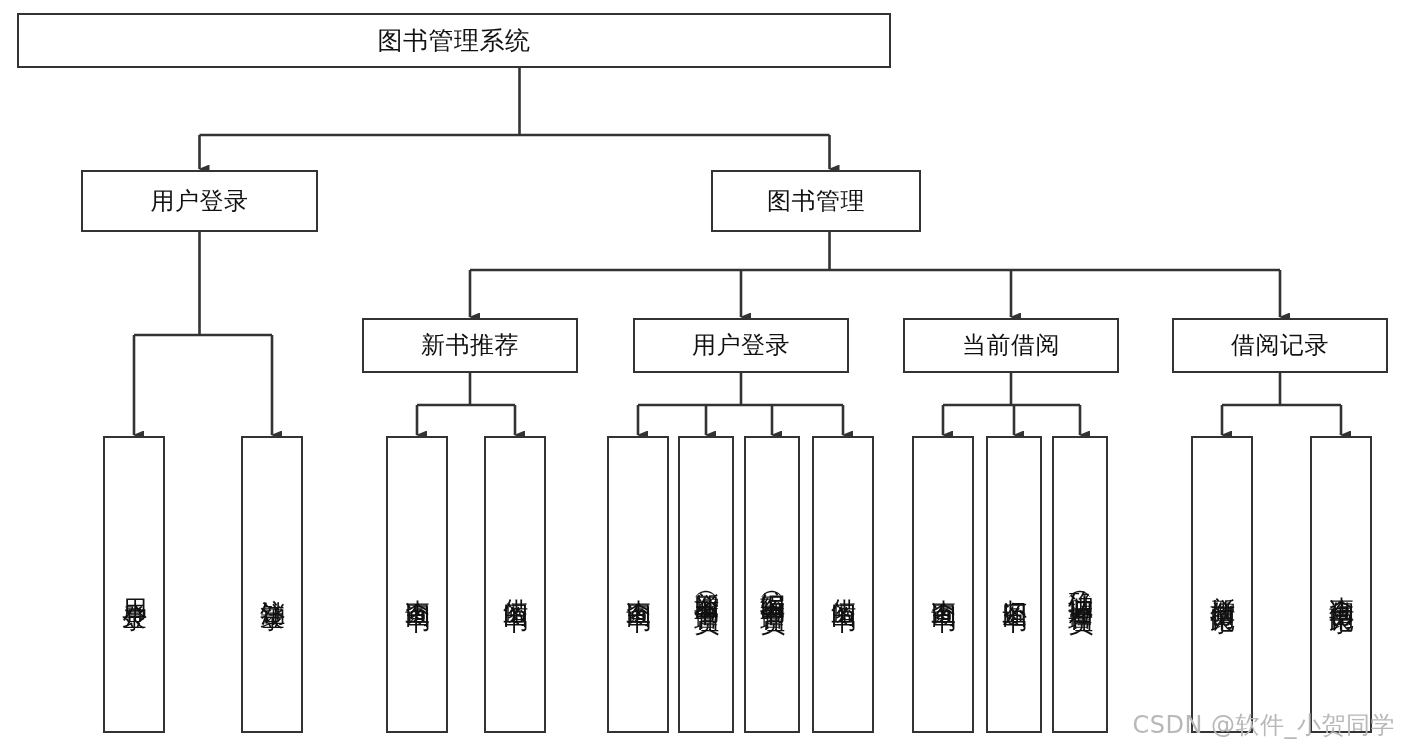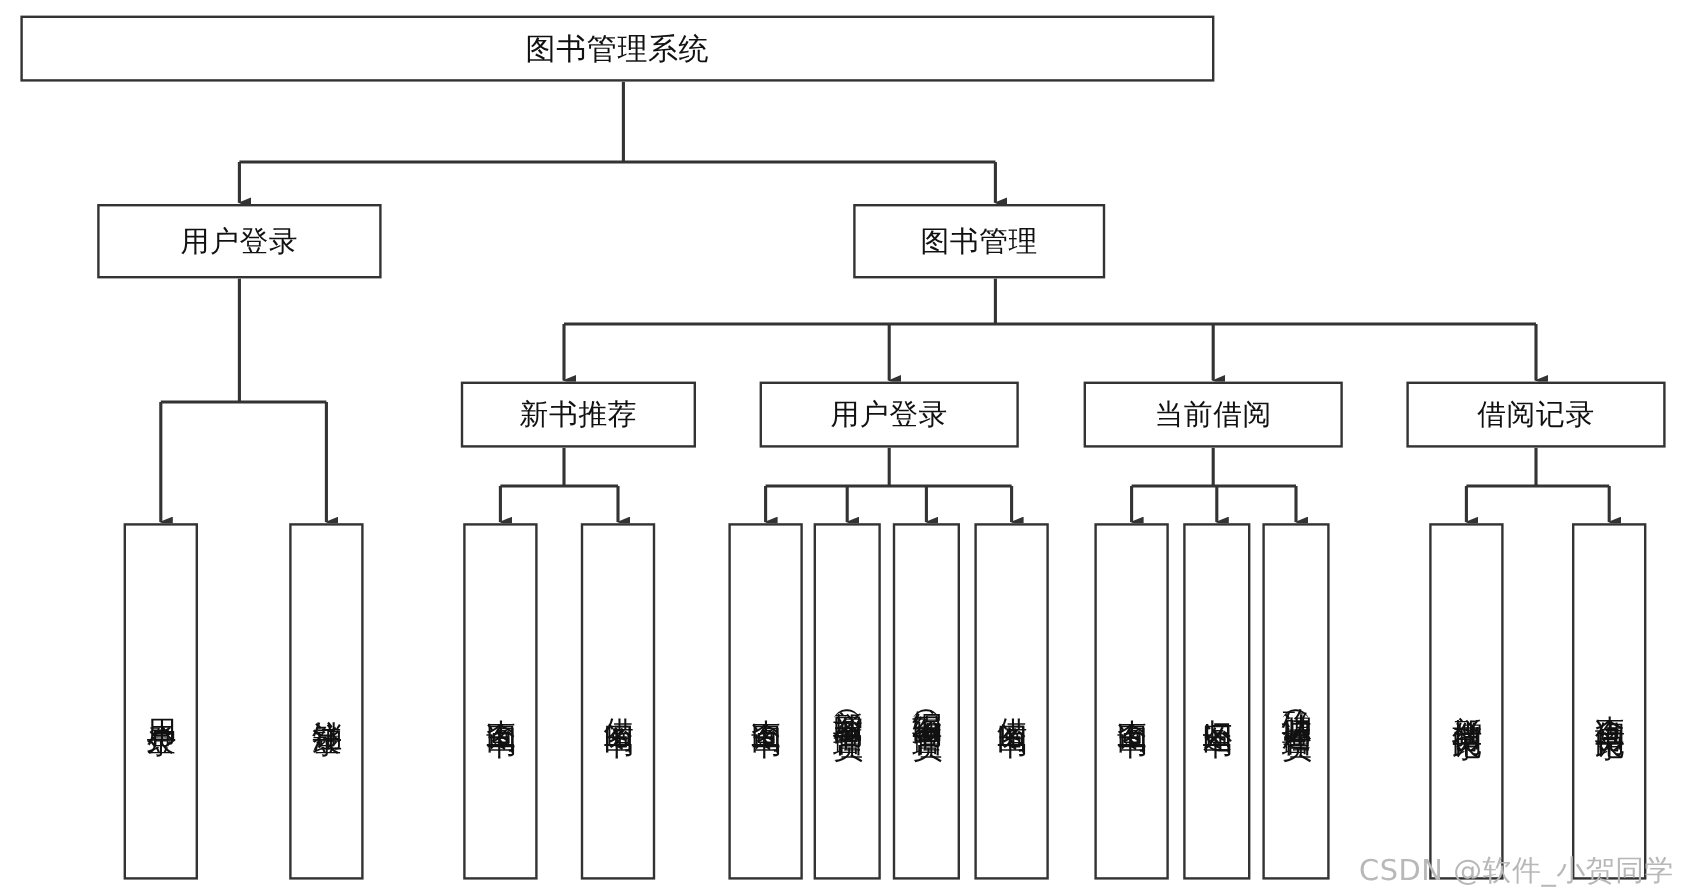--- a/index.html
+++ b/index.html
@@ -114,30 +114,30 @@
         <line x1="1014" y1="405" x2="1014" y2="435" marker-end="url(#arrowhead)"></line>
         <line x1="1080" y1="405" x2="1080" y2="435" marker-end="url(#arrowhead)"></line>
         <line x1="1280" y1="373" x2="1280" y2="405"></line>
         <line x1="1222" y1="405" x2="1341" y2="405"></line>
         <line x1="1222" y1="405" x2="1222" y2="435" marker-end="url(#arrowhead)"></line>
         <line x1="1341" y1="405" x2="1341" y2="435" marker-end="url(#arrowhead)"></line>
       </g>
   </svg>
 
   <div id="nodes-layer">
-      <div class="node node-root" style="left: 17px; top: 13px; width: 995px; height: 55px;">
+      <div class="node node-root" style="left: 17px; top: 13px; width: 874px; height: 55px;">
         <span class="node-label">图书管理系统</span>
       </div>
       <div class="node node-branch" style="left: 81px; top: 170px; width: 237px; height: 62px;">
         <span class="node-label">用户登录</span>
       </div>
       <div class="node node-branch" style="left: 711px; top: 170px; width: 210px; height: 62px;">
         <span class="node-label">图书管理</span>
       </div>
-      <div class="node node-branch" style="left: 384px; top: 318px; width: 196px; height: 55px;">
+      <div class="node node-branch" style="left: 362px; top: 318px; width: 216px; height: 55px;">
         <span class="node-label">新书推荐</span>
       </div>
       <div class="node node-branch" style="left: 633px; top: 318px; width: 216px; height: 55px;">
         <span class="node-label">用户登录</span>
       </div>
       <div class="node node-branch" style="left: 903px; top: 318px; width: 216px; height: 55px; justify-content: center;">
         <span class="node-label">当前借阅</span>
       </div>
       <div class="node node-branch" style="left: 1172px; top: 318px; width: 216px; height: 55px;">
         <span class="node-label">借阅记录</span>

